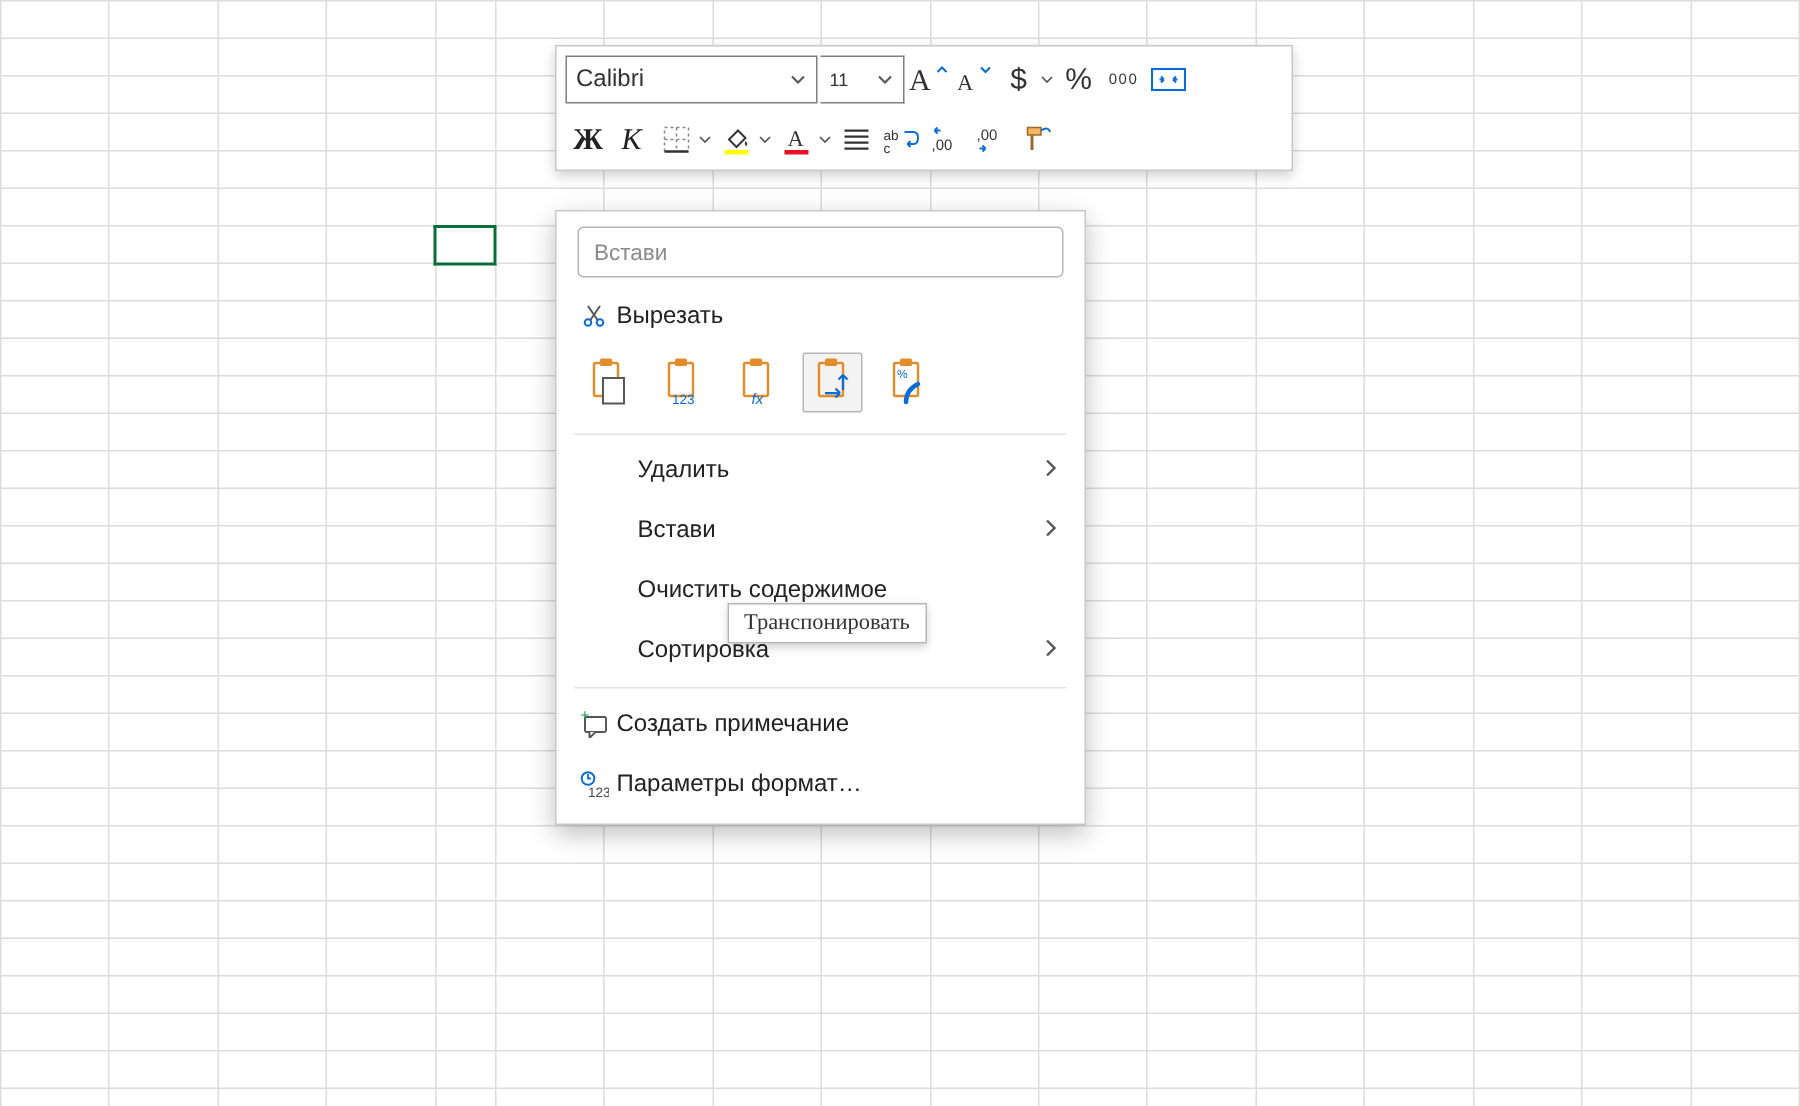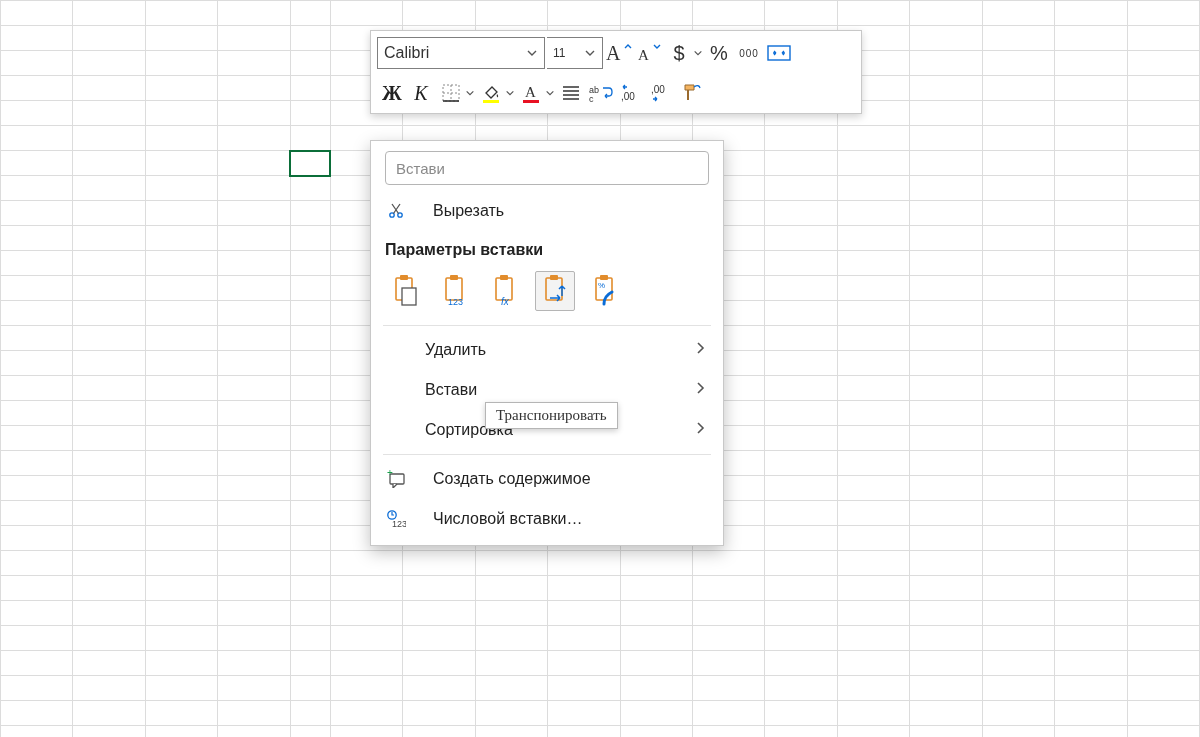--- a/index.html
+++ b/index.html
@@ -42,21 +42,21 @@
   .ctx {
     position:absolute; left:370px; top:140px; width:354px;
     background:#fff; border:1px solid #c8c8c8; box-shadow:0 6px 16px rgba(0,0,0,.25);
     padding:10px 0 6px 0;
   }
   .search-wrap { padding:0 14px 6px 14px; }
   .search {
     width:100%; height:34px; border:1px solid #b5b5b5; border-radius:4px; padding:0 10px; font-size:15px; color:#888; display:flex; align-items:center;
   }
   .ctx-item {
-    display:flex; align-items:center; height:40px; padding:0 18px 0 14px; font-size:16px; color:#222; gap:26px;text-align:center;
+    display:flex; align-items:center; height:40px; padding:0 18px 0 14px; font-size:16px; color:#222; gap:4px;text-align:center;
   }
   .ctx-item .ico { width:22px; display:flex; justify-content:center; color:#666; }
   .ctx-item .arrow { margin-left:auto; color:#555; }
   .ctx-head { font-weight:600; font-size:16px; color:#222; padding:10px 14px 8px 14px; }
   .paste-row { display:flex; gap:10px; padding:4px 14px 10px 14px; }
   .clip {
     width:40px; height:40px; border:1px solid transparent; border-radius:2px; display:flex; align-items:center; justify-content:center; position:relative;
   }
   .clip.selected { border:1px solid #b5b5b5; background:#f3f3f3; }
   .sep { border-top:1px solid #e2e2e2; margin:4px 12px; }
@@ -818,21 +818,20 @@
       <svg width="18" height="18" viewBox="0 0 18 18">
           <circle cx="5" cy="13" r="2.2" fill="none" stroke="#0a6cd6" stroke-width="1.3"></circle>
           <circle cx="13" cy="13" r="2.2" fill="none" stroke="#0a6cd6" stroke-width="1.3"></circle>
           <path d="M6.5 11.5 L13 2 M11.5 11.5 L5 2" stroke="#555" stroke-width="1.3"></path>
         </svg>
     </span>
     <span>Вырезать</span>
   </div>
 
 
-  <div class="ctx-head">Параметры вставки</div>
 
   <div class="paste-row">
 
     <div class="clip">
       <svg viewBox="0 0 30 34">
           <rect x="6" y="4" width="16" height="22" rx="1" fill="none" stroke="#e28c2b" stroke-width="1.6"></rect>
           <rect x="10" y="1" width="8" height="5" rx="1" fill="#e28c2b"></rect>
           <rect x="12" y="14" width="14" height="17" fill="#fff" stroke="#555" stroke-width="1.3"></rect>
         </svg>
     </div>
@@ -879,47 +878,50 @@
           <path d="M3 2 L8 7 L3 12" fill="none" stroke="#555" stroke-width="1.6"></path>
         </svg></span>
   </div>
   <div class="ctx-item indent">
     <span class="label">Встави</span>
     <span class="arrow"><svg width="10" height="14" viewBox="0 0 10 14">
           <path d="M3 2 L8 7 L3 12" fill="none" stroke="#555" stroke-width="1.6"></path>
         </svg></span>
   </div>
   <div class="ctx-item indent">
+    <span class="label">Очистить содержимое</span>
+  </div>
+  <div class="ctx-item indent">
     <span class="label">Сортировка</span>
     <span class="arrow"><svg width="10" height="14" viewBox="0 0 10 14">
           <path d="M3 2 L8 7 L3 12" fill="none" stroke="#555" stroke-width="1.6"></path>
         </svg></span>
   </div>
 
   <div class="sep"></div>
 
   <div class="ctx-item">
     <span class="ico">
       <svg width="20" height="18" viewBox="0 0 20 18">
           <rect x="4" y="4" width="14" height="10" rx="1" fill="none" stroke="#555" stroke-width="1.3"></rect>
           <path d="M7 14 L7 18 L11 14" fill="#fff" stroke="#555" stroke-width="1.3"></path>
           <text x="1" y="6" font-size="10" fill="#1a9e4b">+</text>
         </svg>
     </span>
-    <span>Создать содержимое</span>
+    <span>Создать примечание</span>
   </div>
 
   <div class="ctx-item">
     <span class="ico">
       <svg width="20" height="20" viewBox="0 0 20 20">
           <circle cx="6" cy="6" r="4.2" fill="none" stroke="#0a6cd6" stroke-width="1.3"></circle>
           <path d="M6 3 V6 H8" stroke="#0a6cd6" stroke-width="1.2" fill="none"></path>
           <text x="6" y="18" font-size="9" fill="#444">123</text>
         </svg>
     </span>
-    <span>Числовой вставки…</span>
+    <span>Параметры формат…</span>
   </div>
 
 </div>
 
 <div class="tooltip">
   <span>Транспонировать</span>
 </div>
 
 </body></html>

